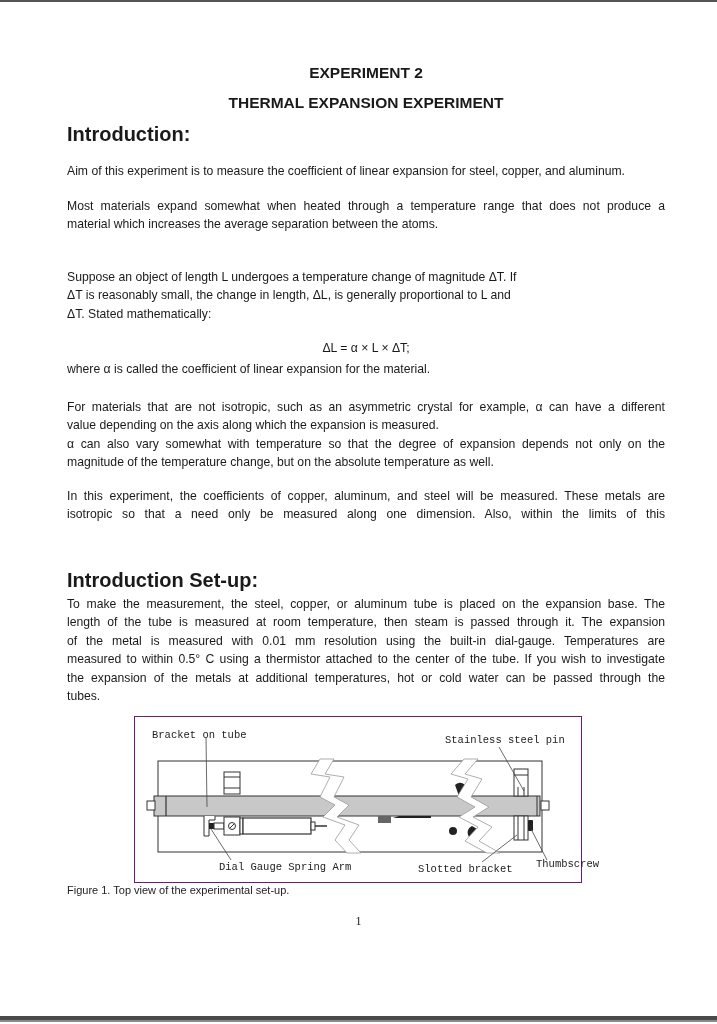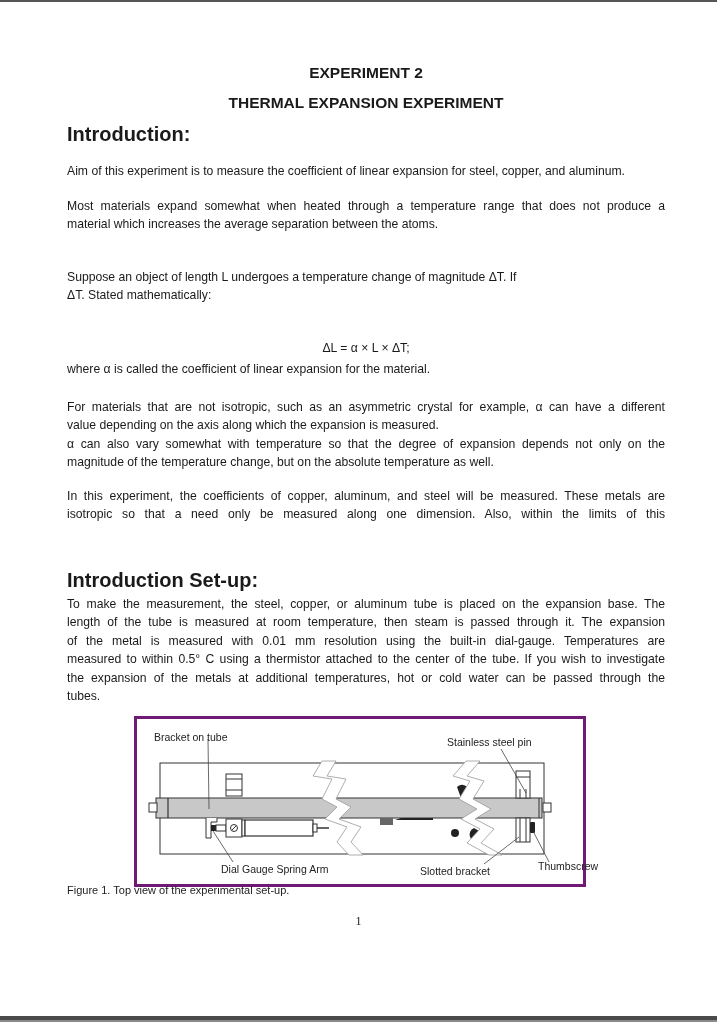--- a/index.html
+++ b/index.html
@@ -19,21 +19,21 @@
 
   .para { position: absolute; left: 0; width: 598px; font-size: 12.2px; line-height: 18.4px;
           text-align: justify; }
   .para.left { text-align: left; }
   .para .line { display: block; }
   .justify-line { display: block; text-align: justify; text-align-last: justify; }
 
   .equation { position: absolute; left: 0; width: 598px; top: 341px; text-align: center; font-size: 12.2px; }
 
   .figure { position: absolute; left: 134px; top: 716px; width: 446px; height: 165px;
-            border: 3px solid #701a75; background: #fff; }
+            border: 1px solid #701a75; background: #fff; font-family: Liberation Mono, monospace; }
   .figure svg { position: absolute; left: 0; top: 0; }
   .fig-label { position: absolute; font-size: 10.5px; color: #222; white-space: nowrap; }
 
   .caption { position: absolute; left: 67px; top: 884px; font-size: 11px; color: #222; }
   .page-number { position: absolute; left: 0; width: 717px; top: 914px; text-align: center;
                  font-family: "Liberation Serif", serif; font-size: 12px; }
 </style>
 </head>
 <body>
 
@@ -49,20 +49,21 @@
     <span class="line">Aim of this experiment is to measure the coefficient of linear expansion for steel, copper, and aluminum.</span>
   </div>
 
   <div class="para" style="top:197px;">
     <span class="justify-line">Most materials expand somewhat when heated through a temperature range that does not produce a</span>
     <span class="line">material which increases the average separation between the atoms.</span>
   </div>
 
   <div class="para left" style="top:268px;">
     <span class="line">Suppose an object of length L undergoes a temperature change of magnitude ΔT. If</span>
+    <span class="line">ΔT is reasonably small, the change in length, ΔL, is generally proportional to L and</span>
     <span class="line">ΔT. Stated mathematically:</span>
   </div>
 
   <div class="equation">ΔL = α × L × ΔT;</div>
 
   <div class="para left" style="top:360px;">
     <span class="line">where α is called the coefficient of linear expansion for the material.</span>
   </div>
 
   <div class="para" style="top:398px;">

